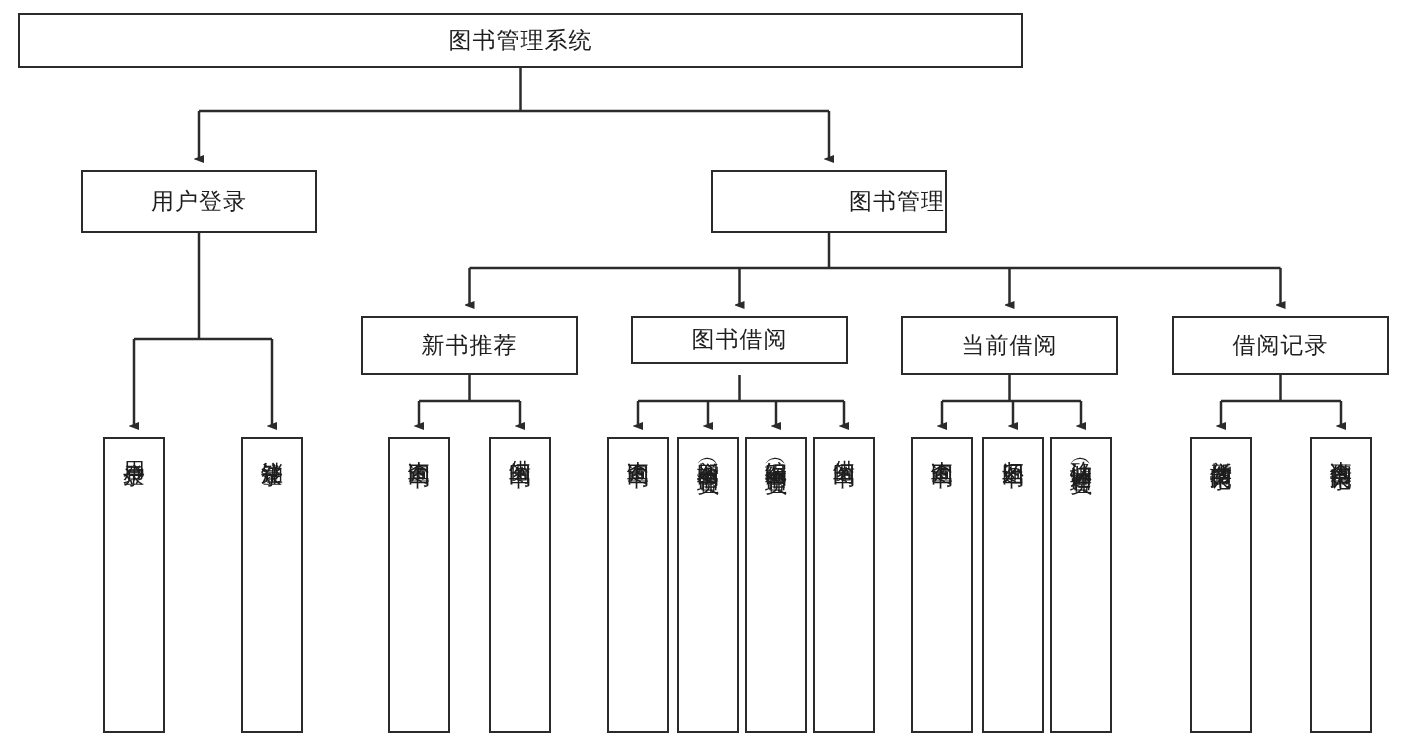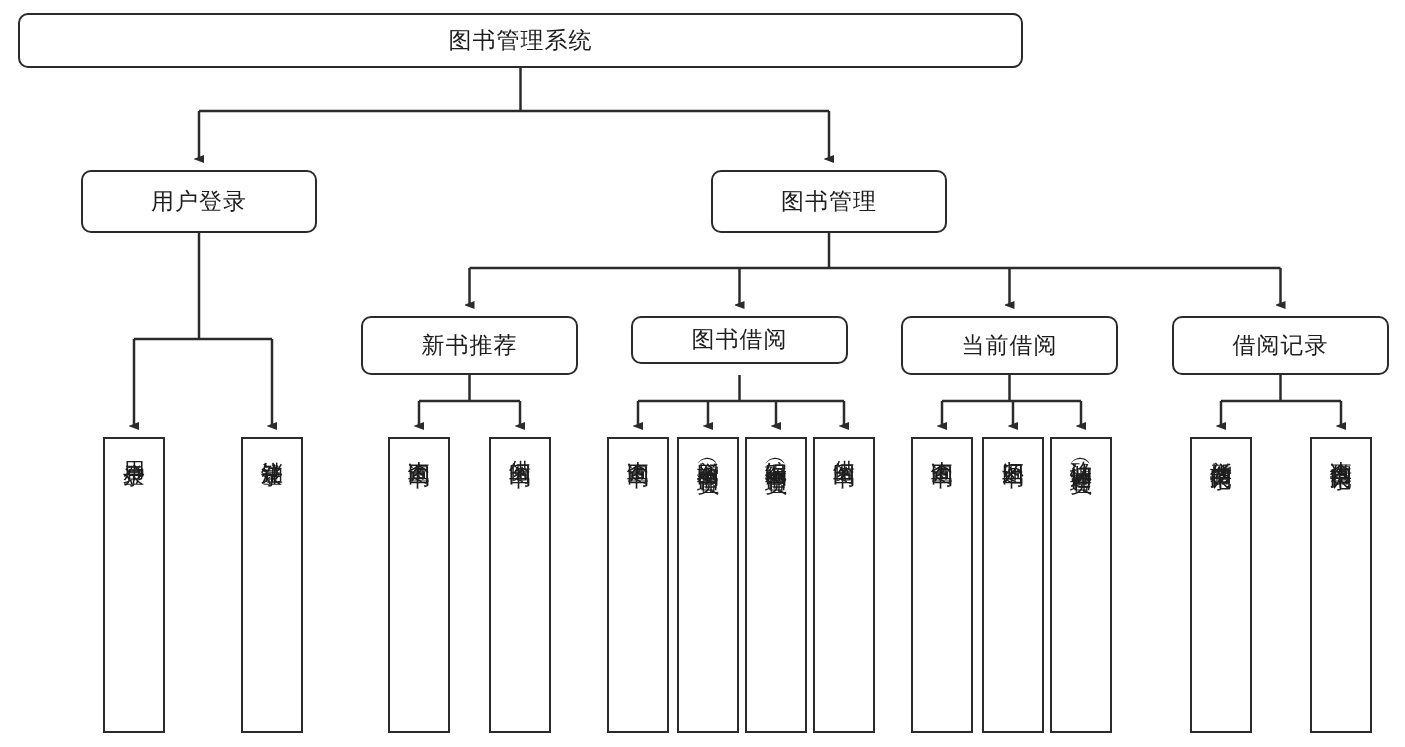--- a/index.html
+++ b/index.html
@@ -33,21 +33,20 @@
     border: 2.5px solid #2b2b2b;
     display: flex;
     align-items: center;
     justify-content: center;
     color: #1d1d1d;
   }
   .node.horiz {
     font-size: 23px;
     line-height: 1.2;
     letter-spacing: 1px;
-    border-radius: 10px;
   }
   .node.root {
     font-size: 23px;
   }
   .node.leaf {
     font-size: 22px;
     align-items: flex-start;
     justify-content: center;
     padding-top: 4px;
   }
@@ -121,21 +120,21 @@
       </g>
   </svg>
 
   <div id="nodes">
       <div class="node root horiz" style="left: 18px; top: 13px; width: 1005px; height: 55px; border-color: rgb(43, 43, 43); background: rgb(255, 255, 255); color: rgb(29, 29, 29);">
         <span class="htext">图书管理系统</span>
       </div>
       <div class="node horiz" style="left: 81px; top: 170px; width: 236px; height: 63px; border-color: rgb(43, 43, 43); background: rgb(255, 255, 255); color: rgb(29, 29, 29);">
         <span class="htext">用户登录</span>
       </div>
-      <div class="node horiz" style="left: 711px; top: 170px; width: 236px; height: 63px; border-color: rgb(43, 43, 43); background: rgb(255, 255, 255); color: rgb(29, 29, 29);">
+      <div class="node horiz" style="left: 711px; top: 170px; width: 236px; height: 63px; border-color: rgb(43, 43, 43); background: rgb(255, 255, 255); color: rgb(29, 29, 29); justify-content: flex-end;">
         <span class="htext">图书管理</span>
       </div>
       <div class="node horiz" style="left: 361px; top: 316px; width: 217px; height: 59px; border-color: rgb(43, 43, 43); background: rgb(255, 255, 255); color: rgb(29, 29, 29);">
         <span class="htext">新书推荐</span>
       </div>
       <div class="node horiz" style="left: 631px; top: 316px; width: 217px; height: 48px; border-color: rgb(43, 43, 43); background: rgb(255, 255, 255); color: rgb(29, 29, 29);">
         <span class="htext">图书借阅</span>
       </div>
       <div class="node horiz" style="left: 901px; top: 316px; width: 217px; height: 59px; border-color: rgb(43, 43, 43); background: rgb(255, 255, 255); color: rgb(29, 29, 29); text-align: right;">
         <span class="htext">当前借阅</span>

